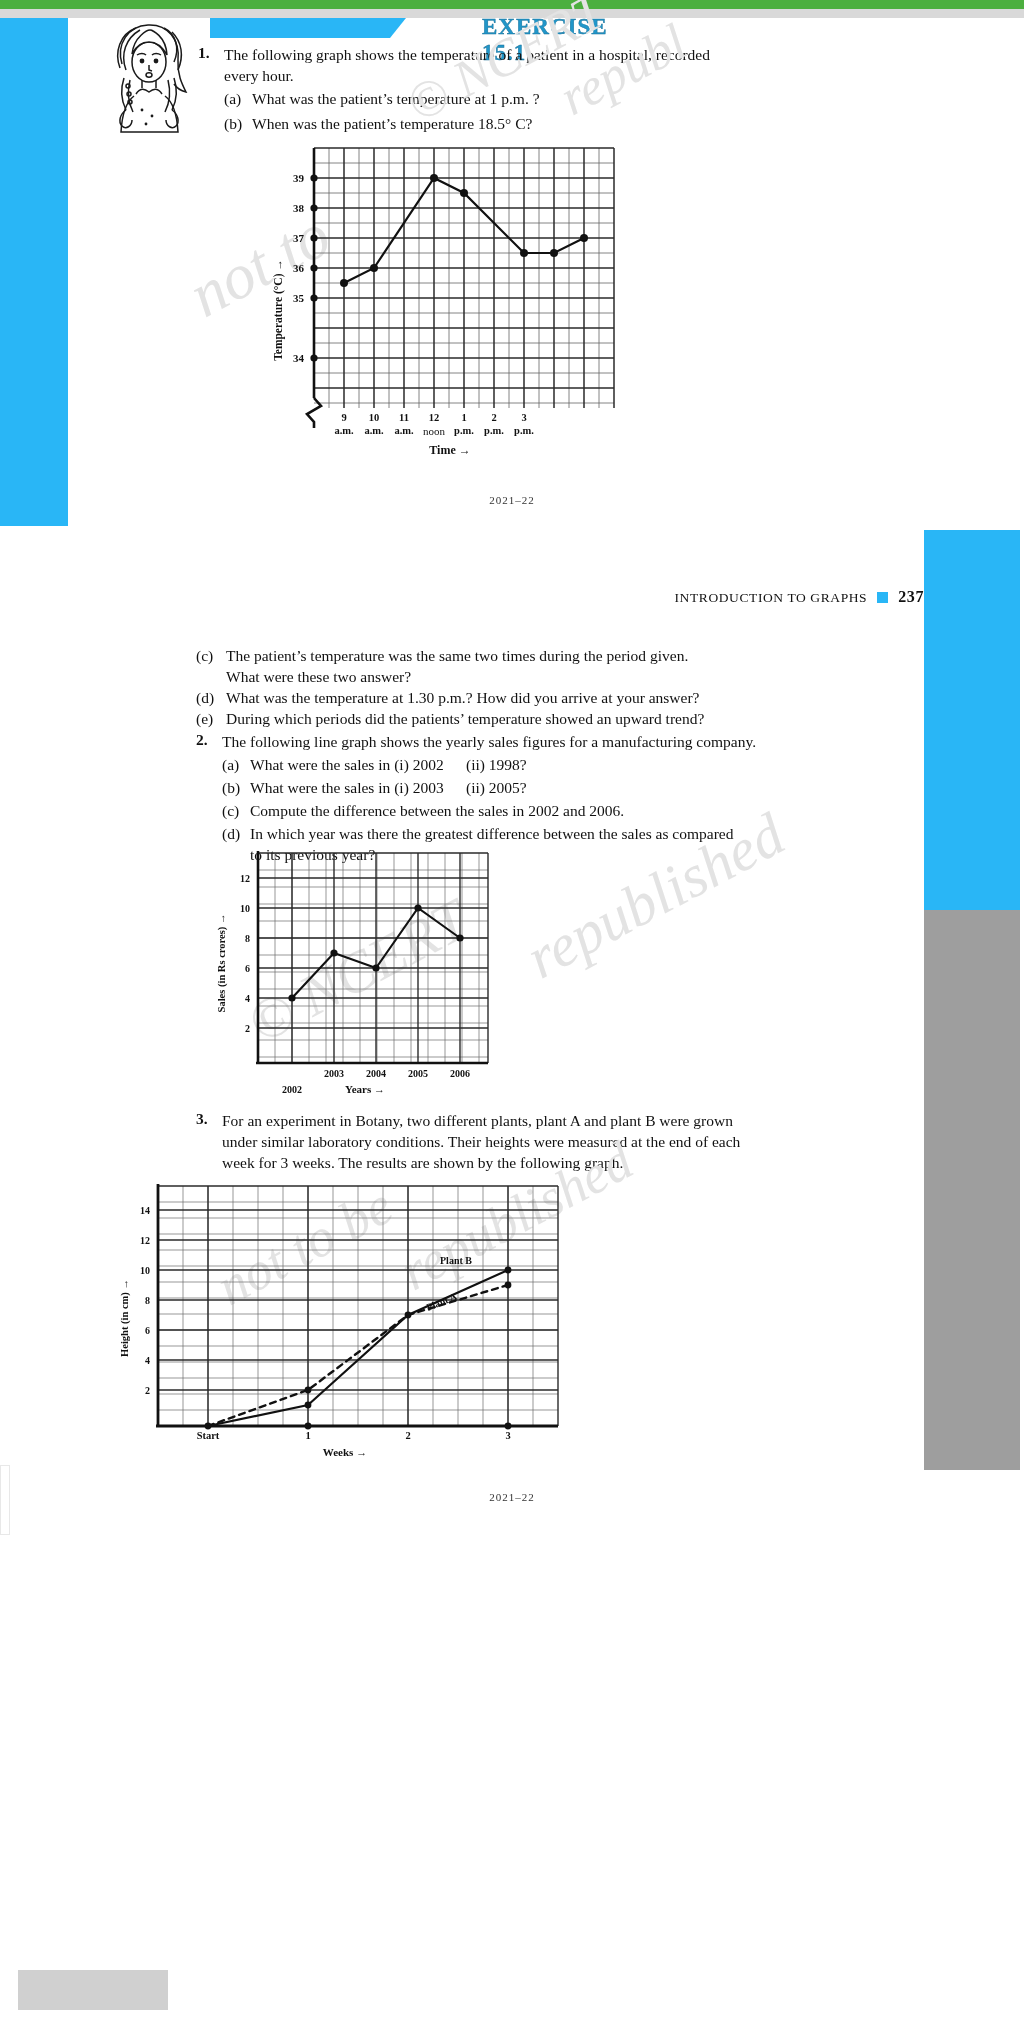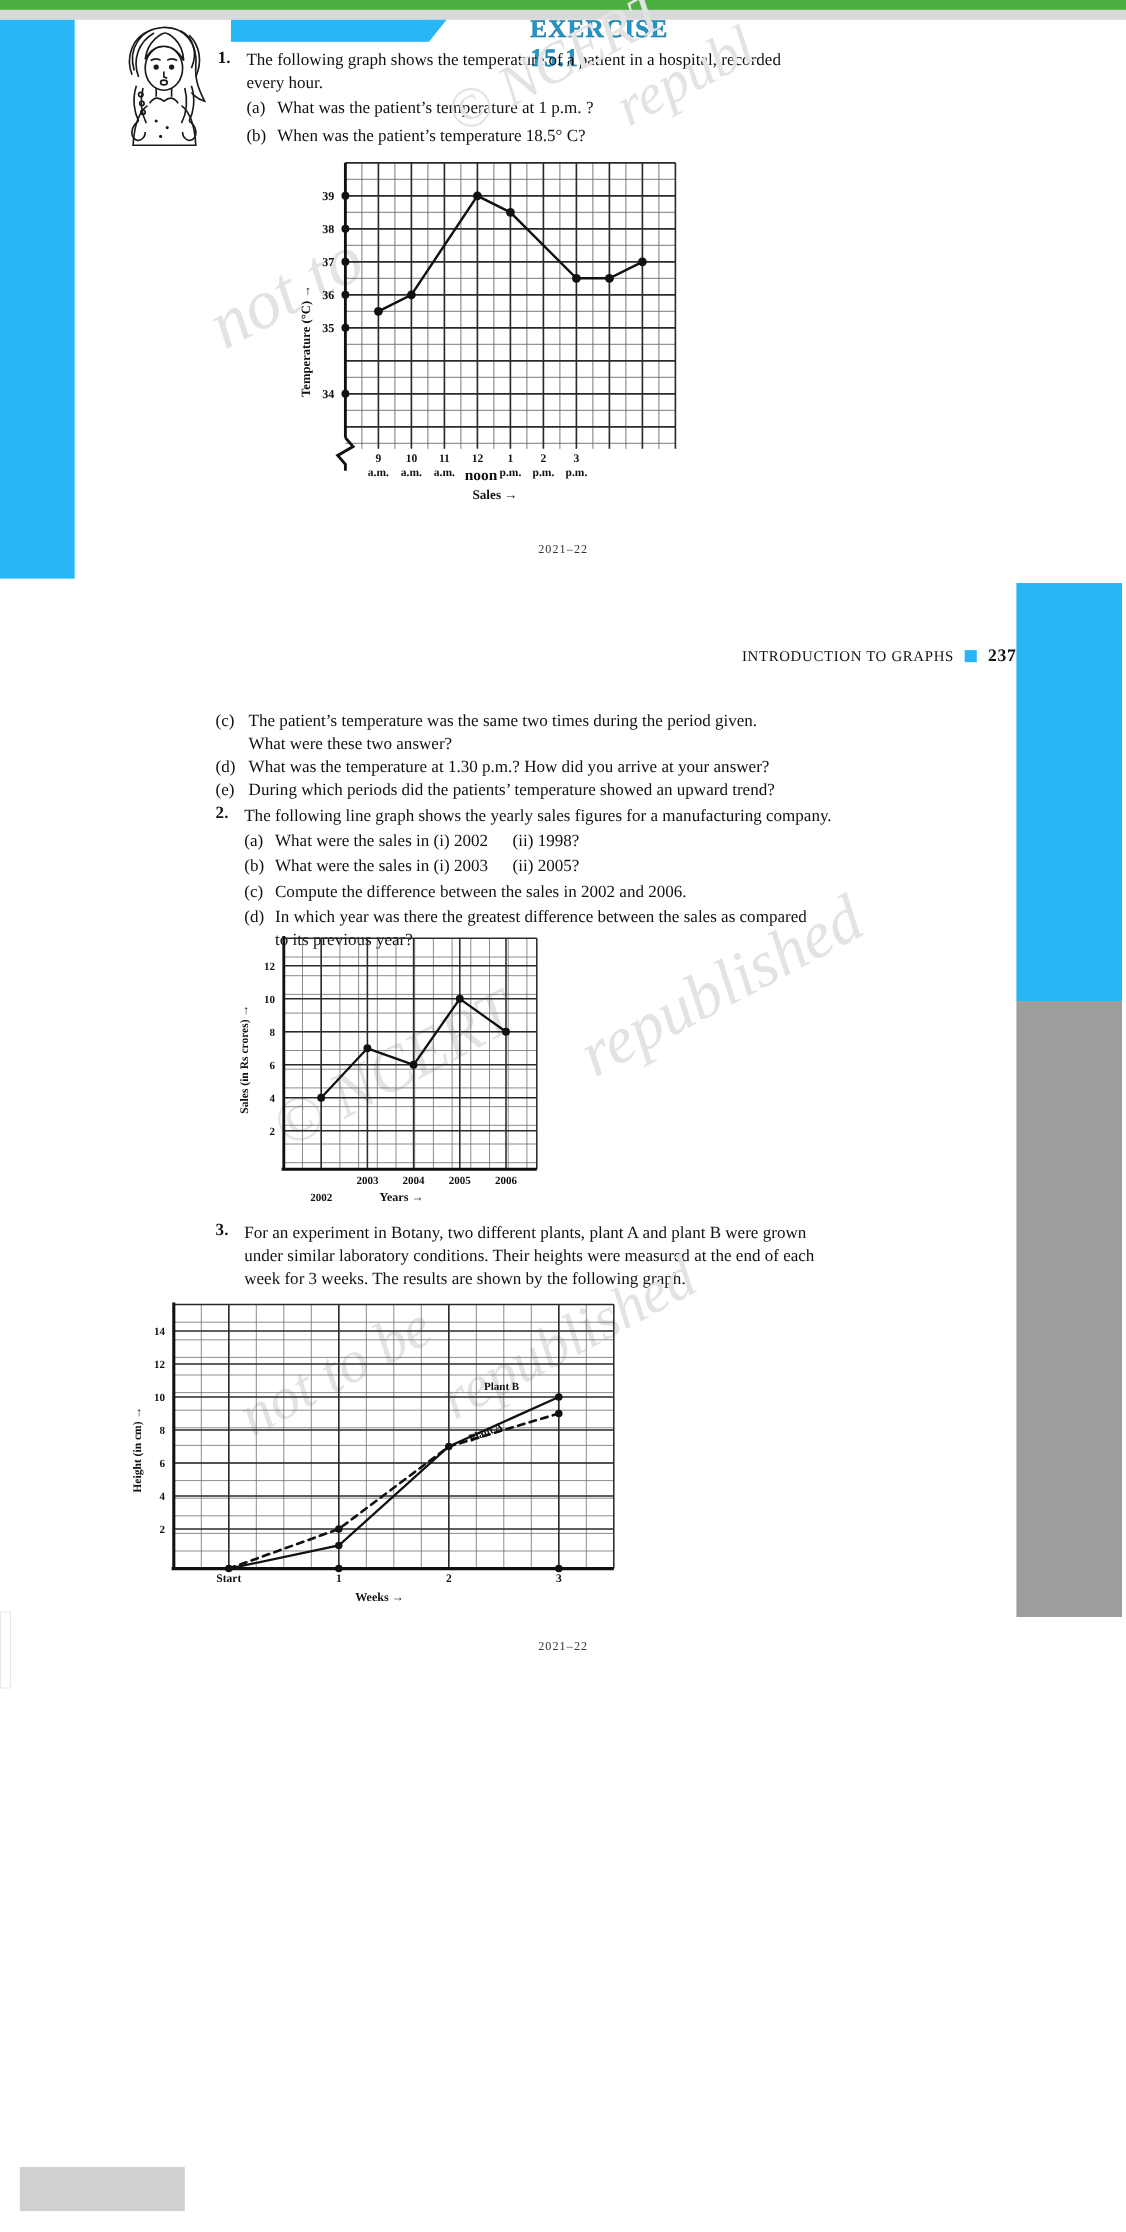--- a/index.html
+++ b/index.html
@@ -238,26 +238,26 @@
   <div style="position:absolute;left:104px;width:20px;text-align:center;font-size:10.5px;font-weight:bold;">10</div>
   <div style="position:absolute;left:134px;width:20px;text-align:center;font-size:10.5px;font-weight:bold;">11</div>
   <div style="position:absolute;left:164px;width:20px;text-align:center;font-size:10.5px;font-weight:bold;">12</div>
   <div style="position:absolute;left:194px;width:20px;text-align:center;font-size:10.5px;font-weight:bold;">1</div>
   <div style="position:absolute;left:224px;width:20px;text-align:center;font-size:10.5px;font-weight:bold;">2</div>
   <div style="position:absolute;left:254px;width:20px;text-align:center;font-size:10.5px;font-weight:bold;">3</div>
 
   <div style="position:absolute;top:13px;left:66px;width:36px;text-align:center;font-size:10.5px;font-weight:bold;">a.m.</div>
   <div style="position:absolute;top:13px;left:96px;width:36px;text-align:center;font-size:10.5px;font-weight:bold;">a.m.</div>
   <div style="position:absolute;top:13px;left:126px;width:36px;text-align:center;font-size:10.5px;font-weight:bold;">a.m.</div>
-  <div style="position:absolute;top:13px;left:156px;width:36px;text-align:right;font-size:14px;font-weight:bold;">noon</div>
+  <div style="position:absolute;top:13px;left:156px;width:36px;text-align:center;font-size:11px;font-weight:normal;">noon</div>
   <div style="position:absolute;top:13px;left:186px;width:36px;text-align:center;font-size:10.5px;font-weight:bold;">p.m.</div>
   <div style="position:absolute;top:13px;left:216px;width:36px;text-align:center;font-size:10.5px;font-weight:bold;">p.m.</div>
   <div style="position:absolute;top:13px;left:246px;width:36px;text-align:center;font-size:10.5px;font-weight:bold;">p.m.</div>
 </div>
-<div style="position:absolute; left:260px; top:443px; width:380px; text-align:center; font-size:12px; font-weight:bold;">Sales →</div>
+<div style="position:absolute; left:260px; top:443px; width:380px; text-align:center; font-size:12px; font-weight:bold;">Time →</div>
 
 <div class="yearmark" style="left:0; top:494px; width:1024px; text-align:center;">2021–22</div>
 
 <div class="runhead">
   <span class="sc">INTRODUCTION TO GRAPHS</span>
   <span class="sq"></span>
   <span class="pg">237</span>
 </div>
 
 <div class="sub" style="left:196px; top:645px;">(c)</div>

